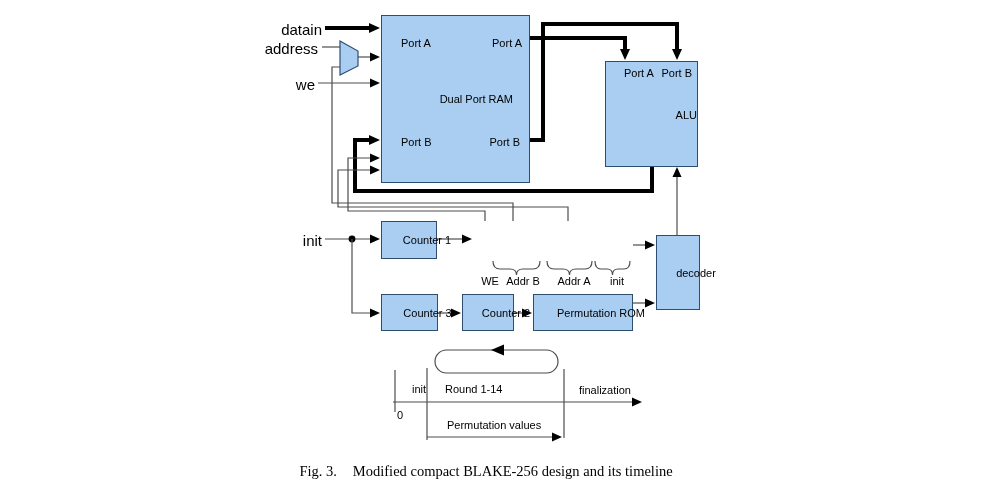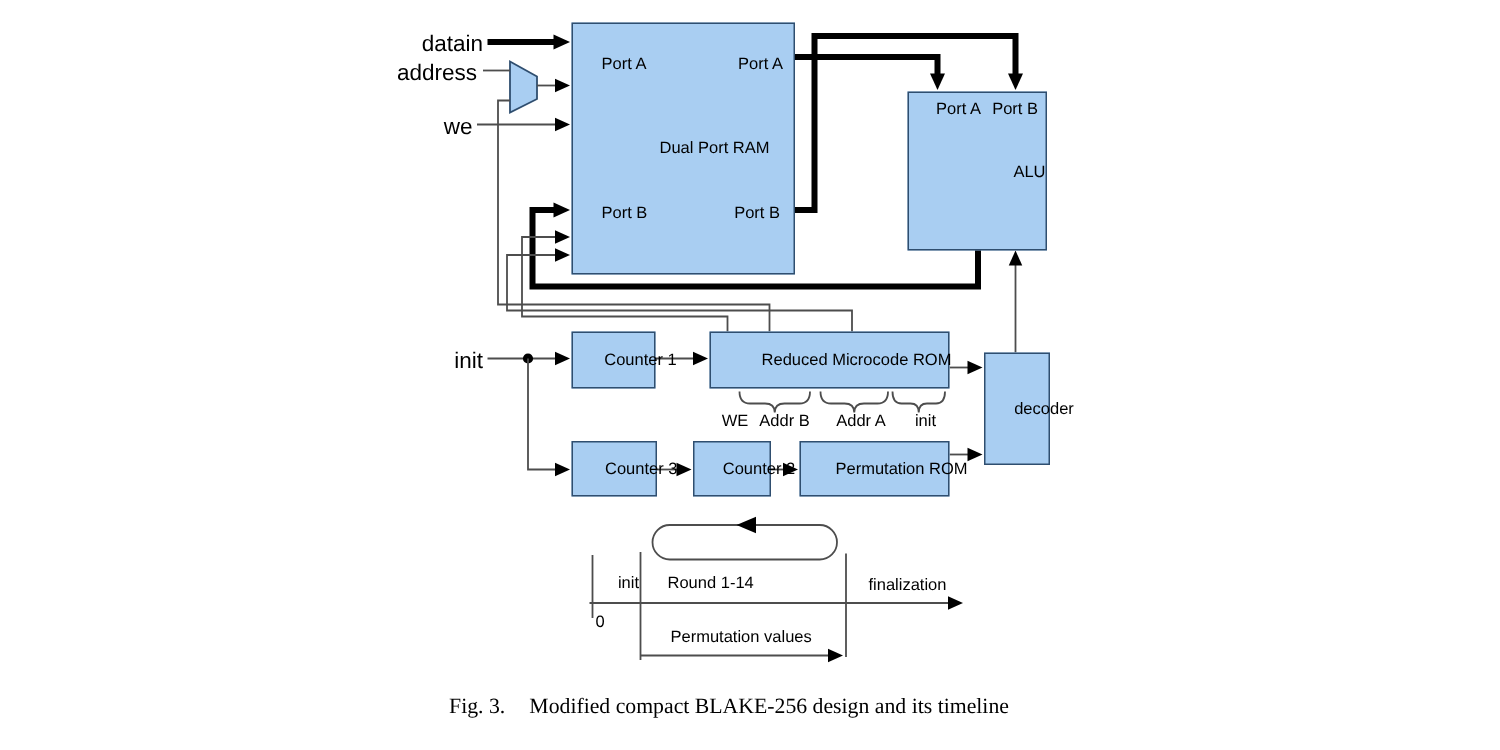--- a/index.html
+++ b/index.html
@@ -139,23 +139,20 @@
   <div class="box" style="left:605px;top:61px;width:93px;height:106px;">
     <span class="lbl" style="left:6px;top:5px;">Port A</span>
     <span class="lbl" style="right:5px;top:5px;">Port B</span>
     <span class="lbl" style="left:0;right:0;top:47px;text-align:right;">ALU</span>
   </div>
 
   <div class="box boxc" style="left:381px;top:221px;width:56px;height:38px;">
     <span class="blbl">Counter 1</span>
   </div>
 
-  <div class="box boxc" style="left:473px;top:221px;width:160px;height:38px;">
-    <span class="blbl">Reduced Microcode ROM</span>
-  </div>
 
   <div class="box boxc" style="left:656px;top:235px;width:44px;height:75px;">
     <span class="blbl">decoder</span>
   </div>
 
   <div class="box boxc" style="left:381px;top:294px;width:57px;height:37px;">
     <span class="blbl">Counter 3</span>
   </div>
 
   <div class="box boxc" style="left:462px;top:294px;width:52px;height:37px;">

